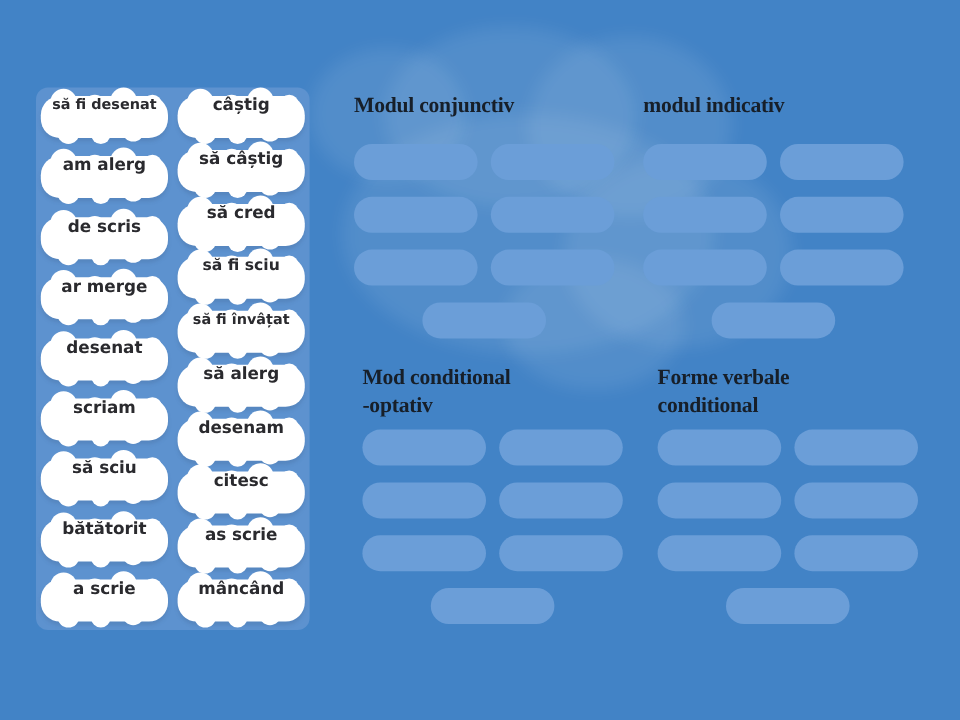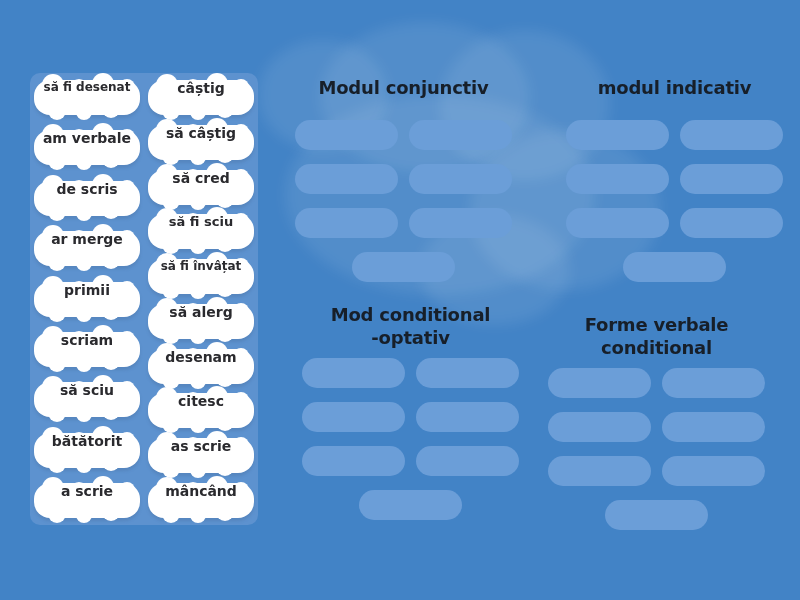--- a/index.html
+++ b/index.html
@@ -63,26 +63,26 @@
   .tile::after {
     content:""; position:absolute; bottom:-5px; left:14px;
     width:18px; height:18px; border-radius:50%; background:var(--tile);
     box-shadow:27px 1px 0 -1px var(--tile), 54px -2px 0 0 var(--tile);
   }
   .tile span { position:relative; z-index:2; }
 
   
   .group { position:absolute; width:217px; z-index:1; }
   #g1 { left:295px; top:76px; }
-  #g2 { left:566px; top:76px; }
+  #g2 { left:536px; top:76px; }
   #g3 { left:302px; top:303px; }
-  #g4 { left:548px; top:313px; }
+  #g4 { left:548px; top:303px; }
   .group-title {
-    text-align:center; font-size:18px; font-weight:bold;
-    color:var(--header_text); line-height:23px; letter-spacing:-0.2px;
+    text-align:left; font-size:18px; font-weight:bold;
+    color:var(--header_text); line-height:23px; letter-spacing:-0.2px;font-family:Liberation Serif, serif;
   }
   .group-title span { display:block; }
   .slots { position:absolute; left:0; right:0; }
   .group.top-row    .slots { top:44px; }
   .group.bottom-row .slots { top:55px; }
   .slot-row {
     display:flex; justify-content:space-between; margin-bottom:14px;
   }
   .slot-row.single { justify-content:center; }
   .slot {
@@ -101,30 +101,30 @@
   <div class="bg-cloud bgc4"></div>
   <div class="bg-cloud bgc5"></div>
   <div class="bg-cloud bgc6"></div>
 
   <div class="word-panel">
     <div class="tile-col">
       <div class="tile fit-sm">
           <span>să fi desenat</span>
         </div>
       <div class="tile">
-          <span>am verbale</span>
+          <span>am alerg</span>
         </div>
       <div class="tile">
           <span>de scris</span>
         </div>
       <div class="tile">
           <span>ar merge</span>
         </div>
       <div class="tile">
-          <span>primii</span>
+          <span>desenat</span>
         </div>
       <div class="tile">
           <span>scriam</span>
         </div>
       <div class="tile">
           <span>să sciu</span>
         </div>
       <div class="tile">
           <span>bătătorit</span>
         </div>

